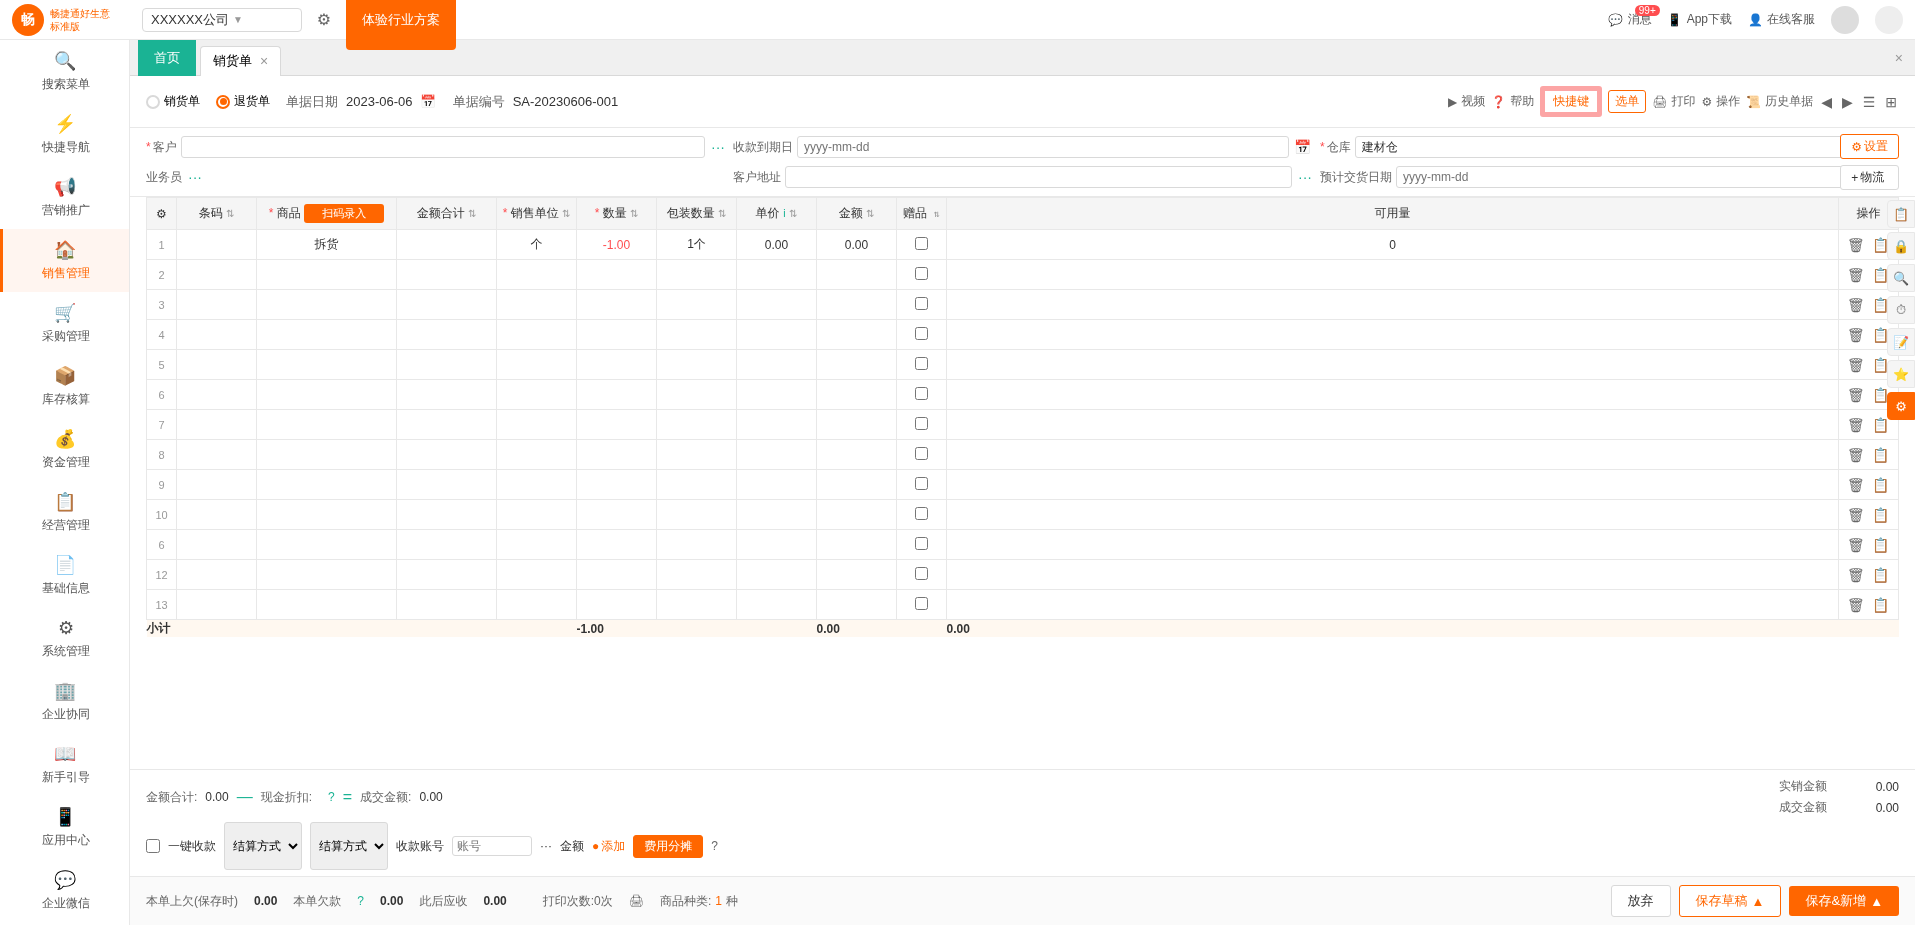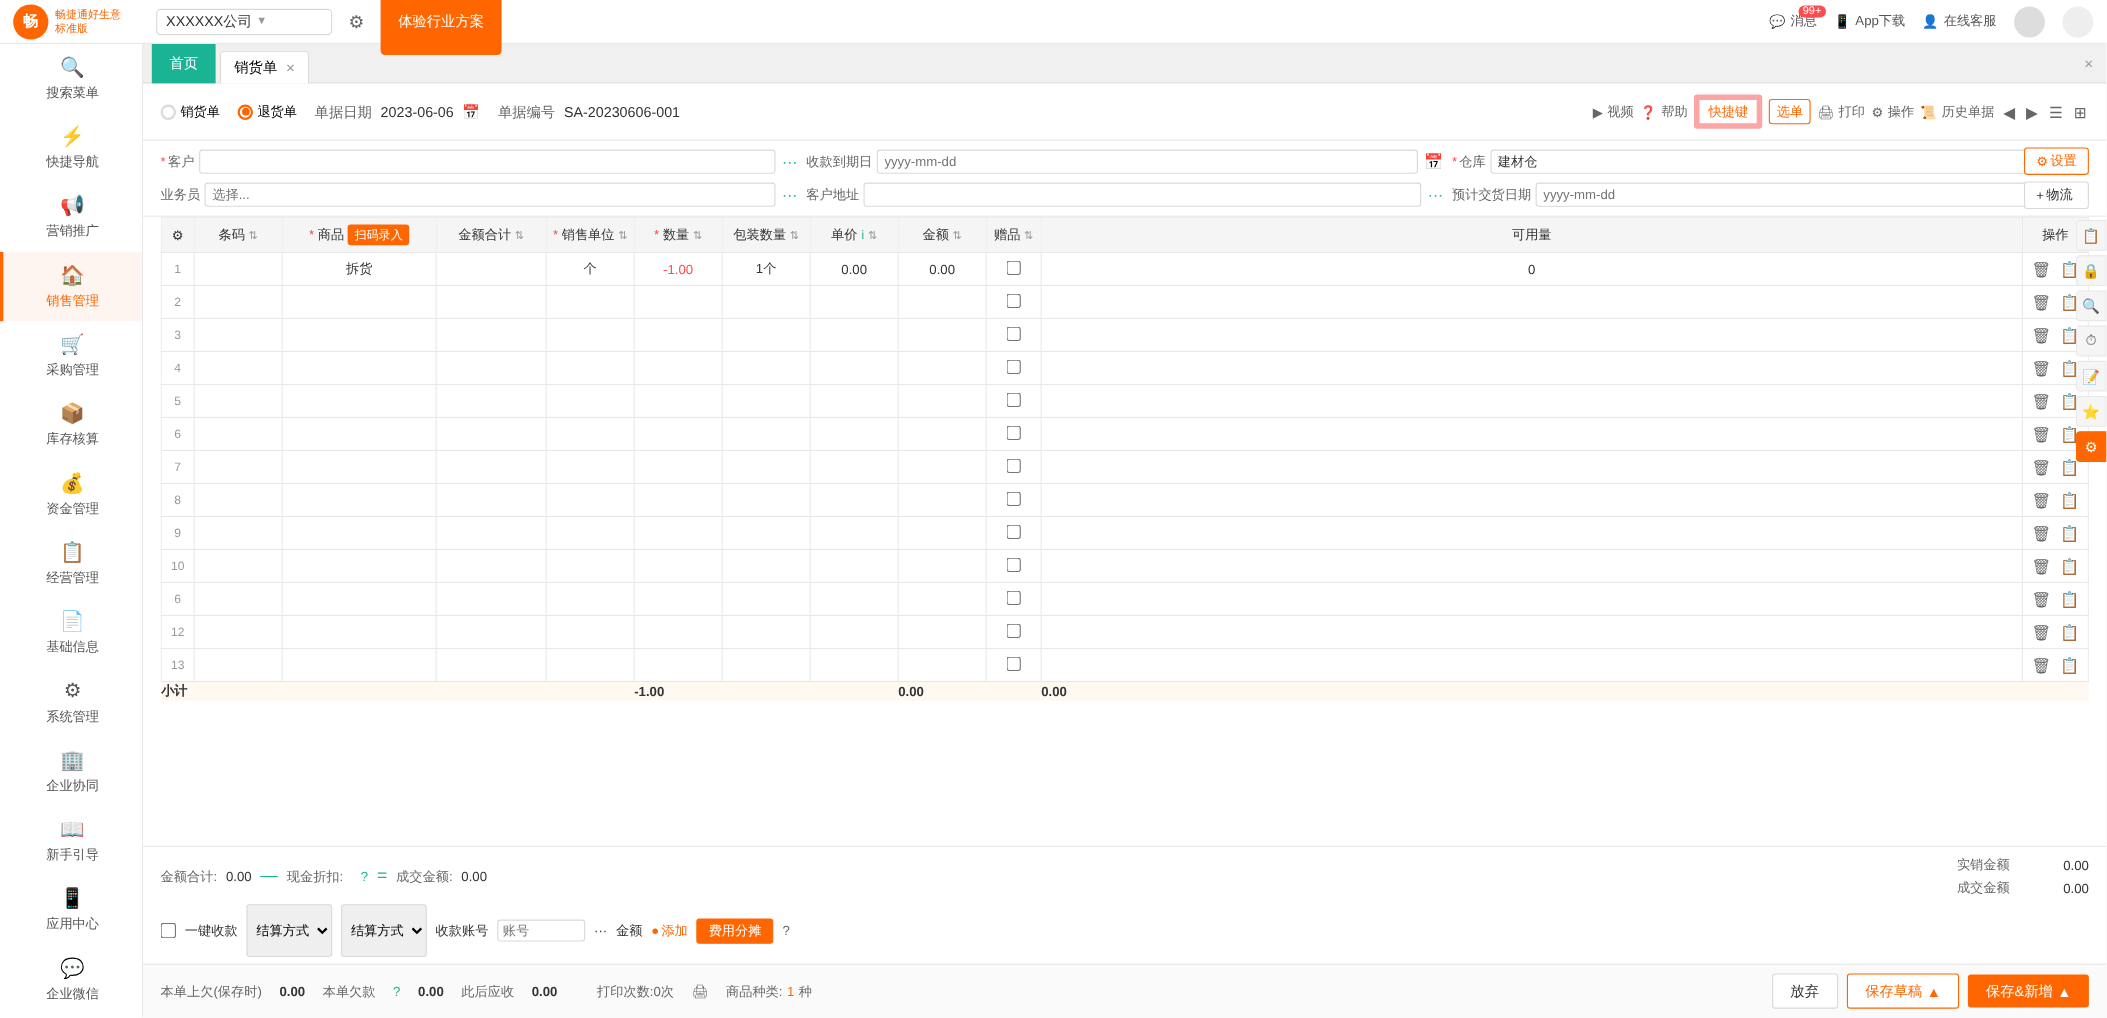--- a/index.html
+++ b/index.html
@@ -74,21 +74,21 @@
 
     
     .table-area { flex: 1; overflow: auto; position: relative; margin: 0 16px; }
     table { width: 100%; border-collapse: collapse; font-size: 12px; }
     thead th { background: #f5f5f5; border: 1px solid #e8e8e8; padding: 6px 4px; text-align: center; white-space: nowrap; color: #333; font-weight: normal; position: sticky; top: 0; z-index: 10; }
     thead th .required-star { color: #ff4d4f; }
     tbody td { border: 1px solid #e8e8e8; padding: 4px; text-align: center; color: #333; height: 30px; }
     .row-num { color: #999; font-size: 11px; }
     .qty-red { color: #ff4d4f; }
     .subtotal-row td { background: #fff8f0; font-weight: bold; color: #333; }
-    .scan-btn { background: #ff6600; color: #fff; border: none; border-radius: 3px; padding: 2px 6px; cursor: pointer; font-size: 11px; }
+    .scan-btn { background: #ff6600; color: #fff; border: none; border-radius: 3px; padding: 2px 18px; cursor: pointer; font-size: 11px; }
     .action-col { display: flex; justify-content: center; gap: 4px; }
     .icon-btn { background: none; border: none; cursor: pointer; color: #666; font-size: 14px; padding: 2px; }
     .sort-icon { font-size: 10px; color: #999; }
 
     
     .form-footer { border-top: 1px solid #e8e8e8; padding: 6px 16px; }
     .footer-row1 { display: flex; align-items: center; gap: 8px; font-size: 12px; color: #333; }
     .footer-row2 { display: flex; align-items: center; gap: 8px; font-size: 12px; color: #333; margin-top: 4px; }
     .minus-icon { color: #1ab394; font-size: 16px; }
     .equals-icon { color: #1ab394; font-size: 16px; }
@@ -301,21 +301,20 @@
             <span class="field-cal">📅</span>
           </div>
           <div class="field-row">
             <span class="field-label required">仓库</span>
             <input class="field-input" style="flex: 1 1 0%;" value="建材仓">
             <span class="field-dots">···</span>
           </div>
 
           <div class="field-row">
             <span class="field-label">业务员</span>
-            <input class="field-input placeholder" placeholder="选择..." style="flex: 1 1 0%;">
             <span class="field-dots">···</span>
           </div>
           <div class="field-row">
             <span class="field-label">客户地址</span>
             <input class="field-input" style="flex: 1 1 0%;">
             <span class="field-dots">···</span>
           </div>
           <div class="field-row">
             <span class="field-label">预计交货日期</span>
             <input class="field-input placeholder" placeholder="yyyy-mm-dd" style="flex: 1 1 0%;">
@@ -372,21 +371,21 @@
               </th>
               <th style="width:80px;">
                 <span>单价</span>
                 <span style="color:#1ab394;font-size:11px;">ℹ</span>
                 <span class="sort-icon">⇅</span>
               </th>
               <th style="width:80px;">
                 <span>金额</span>
                 <span class="sort-icon">⇅</span>
               </th>
-              <th style="width:50px;">
+              <th style="width:50px;font-family:Liberation Mono, monospace;">
                 <span>赠品</span>
                 <span class="sort-icon">⇅</span>
               </th>
               <th style="flex:1;min-width:200px;">
                 <span>可用量</span>
               </th>
               <th style="width:60px;">
                 <span>操作</span>
               </th>
             </tr>

